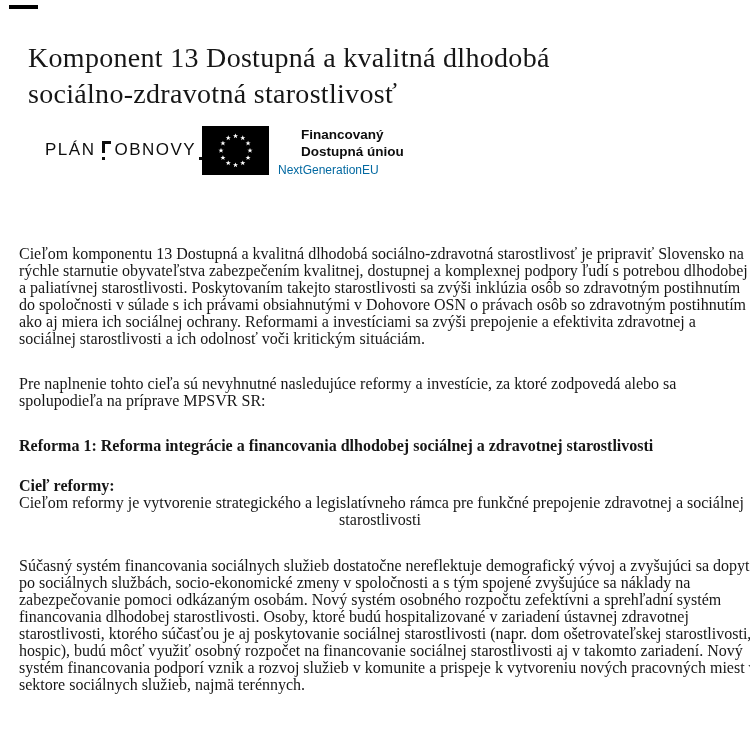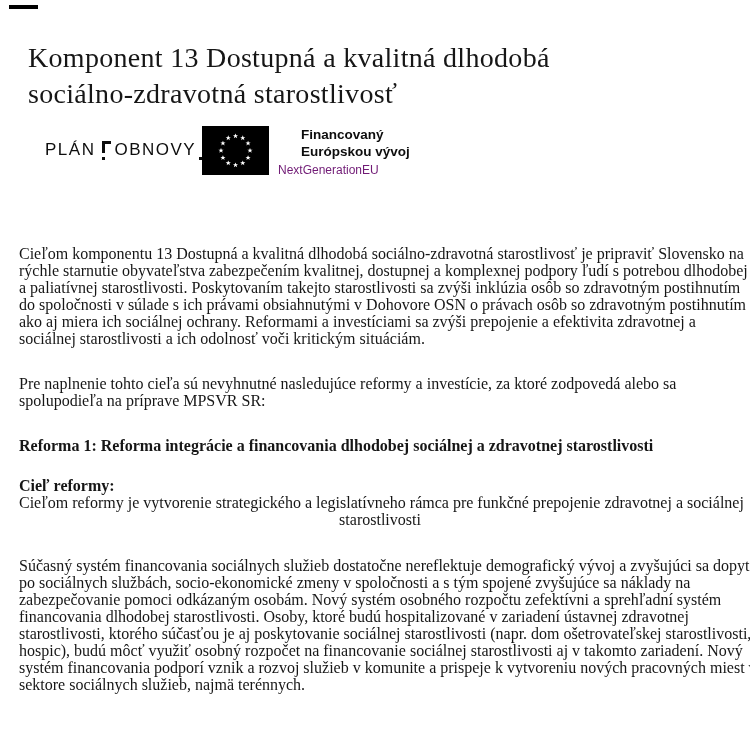--- a/index.html
+++ b/index.html
@@ -45,21 +45,21 @@
   .eu-flag svg { display: block; }
 
   .eu-caption {
     position: absolute; left: 278px; top: 126px;
   }
   .eu-caption .b-line {
     font-weight: 700; font-size: 13.5px; line-height: 17px; color: #0d0d0d; padding-left: 23px;
   }
   .eu-caption .r-line {
     font-weight: 400; font-size: 12px; line-height: 15px;
-    margin-top: 3px; color: #701a75;
+    margin-top: 3px; color: #0369a1;
   }
 
   
   .copy {
     position: absolute; left: 19px; top: 245px;
     width: 722px;
     font-size: 16px; line-height: 17px; color: #161616;
   }
   .copy .para { margin: 0; }
   .copy .m28 { margin-bottom: 28px; }
@@ -114,21 +114,21 @@
       <use href="#st" transform="translate(20.94,31.75)"></use>
       <use href="#st" transform="translate(19,24.5)"></use>
       <use href="#st" transform="translate(20.94,17.25)"></use>
       <use href="#st" transform="translate(26.25,11.94)"></use>
     </g>
   </svg>
 </div>
 
 <div class="eu-caption">
   <div class="b-line">Financovaný</div>
-  <div class="b-line">Európskou vývoj</div>
+  <div class="b-line">Dostupná úniou</div>
   <div class="r-line">NextGenerationEU</div>
 </div>
 
 <div class="copy">
   <p class="para prel m28">Cieľom komponentu 13 Dostupná a kvalitná dlhodobá sociálno-zdravotná starostlivosť je pripraviť Slovensko na
 rýchle starnutie obyvateľstva zabezpečením kvalitnej, dostupnej a komplexnej podpory ľudí s potrebou dlhodobej
 a paliatívnej starostlivosti. Poskytovaním takejto starostlivosti sa zvýši inklúzia osôb so zdravotným postihnutím
 do spoločnosti v súlade s ich právami obsiahnutými v Dohovore OSN o právach osôb so zdravotným postihnutím
 ako aj miera ich sociálnej ochrany. Reformami a investíciami sa zvýši prepojenie a efektivita zdravotnej a
 sociálnej starostlivosti a ich odolnosť voči kritickým situáciám.</p>

